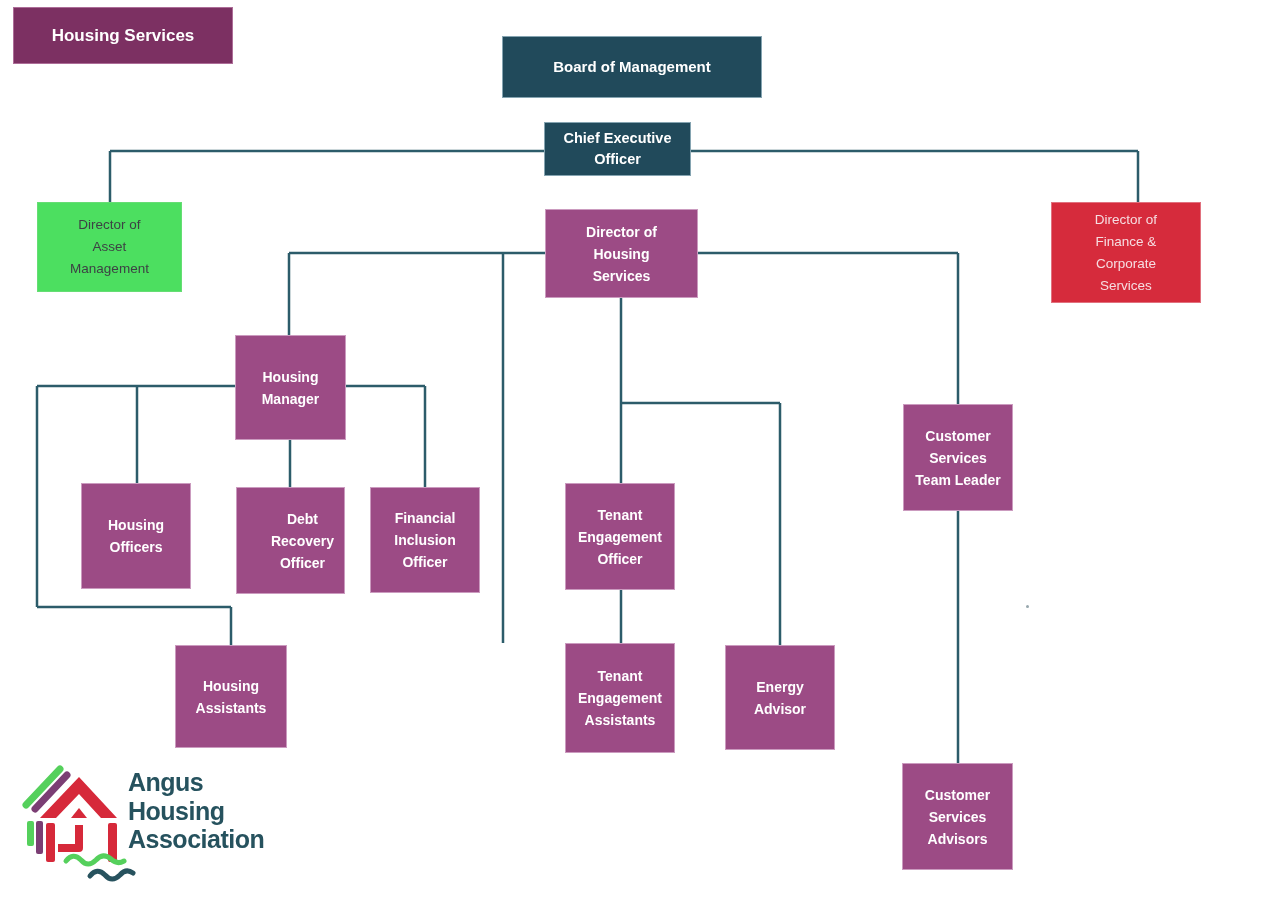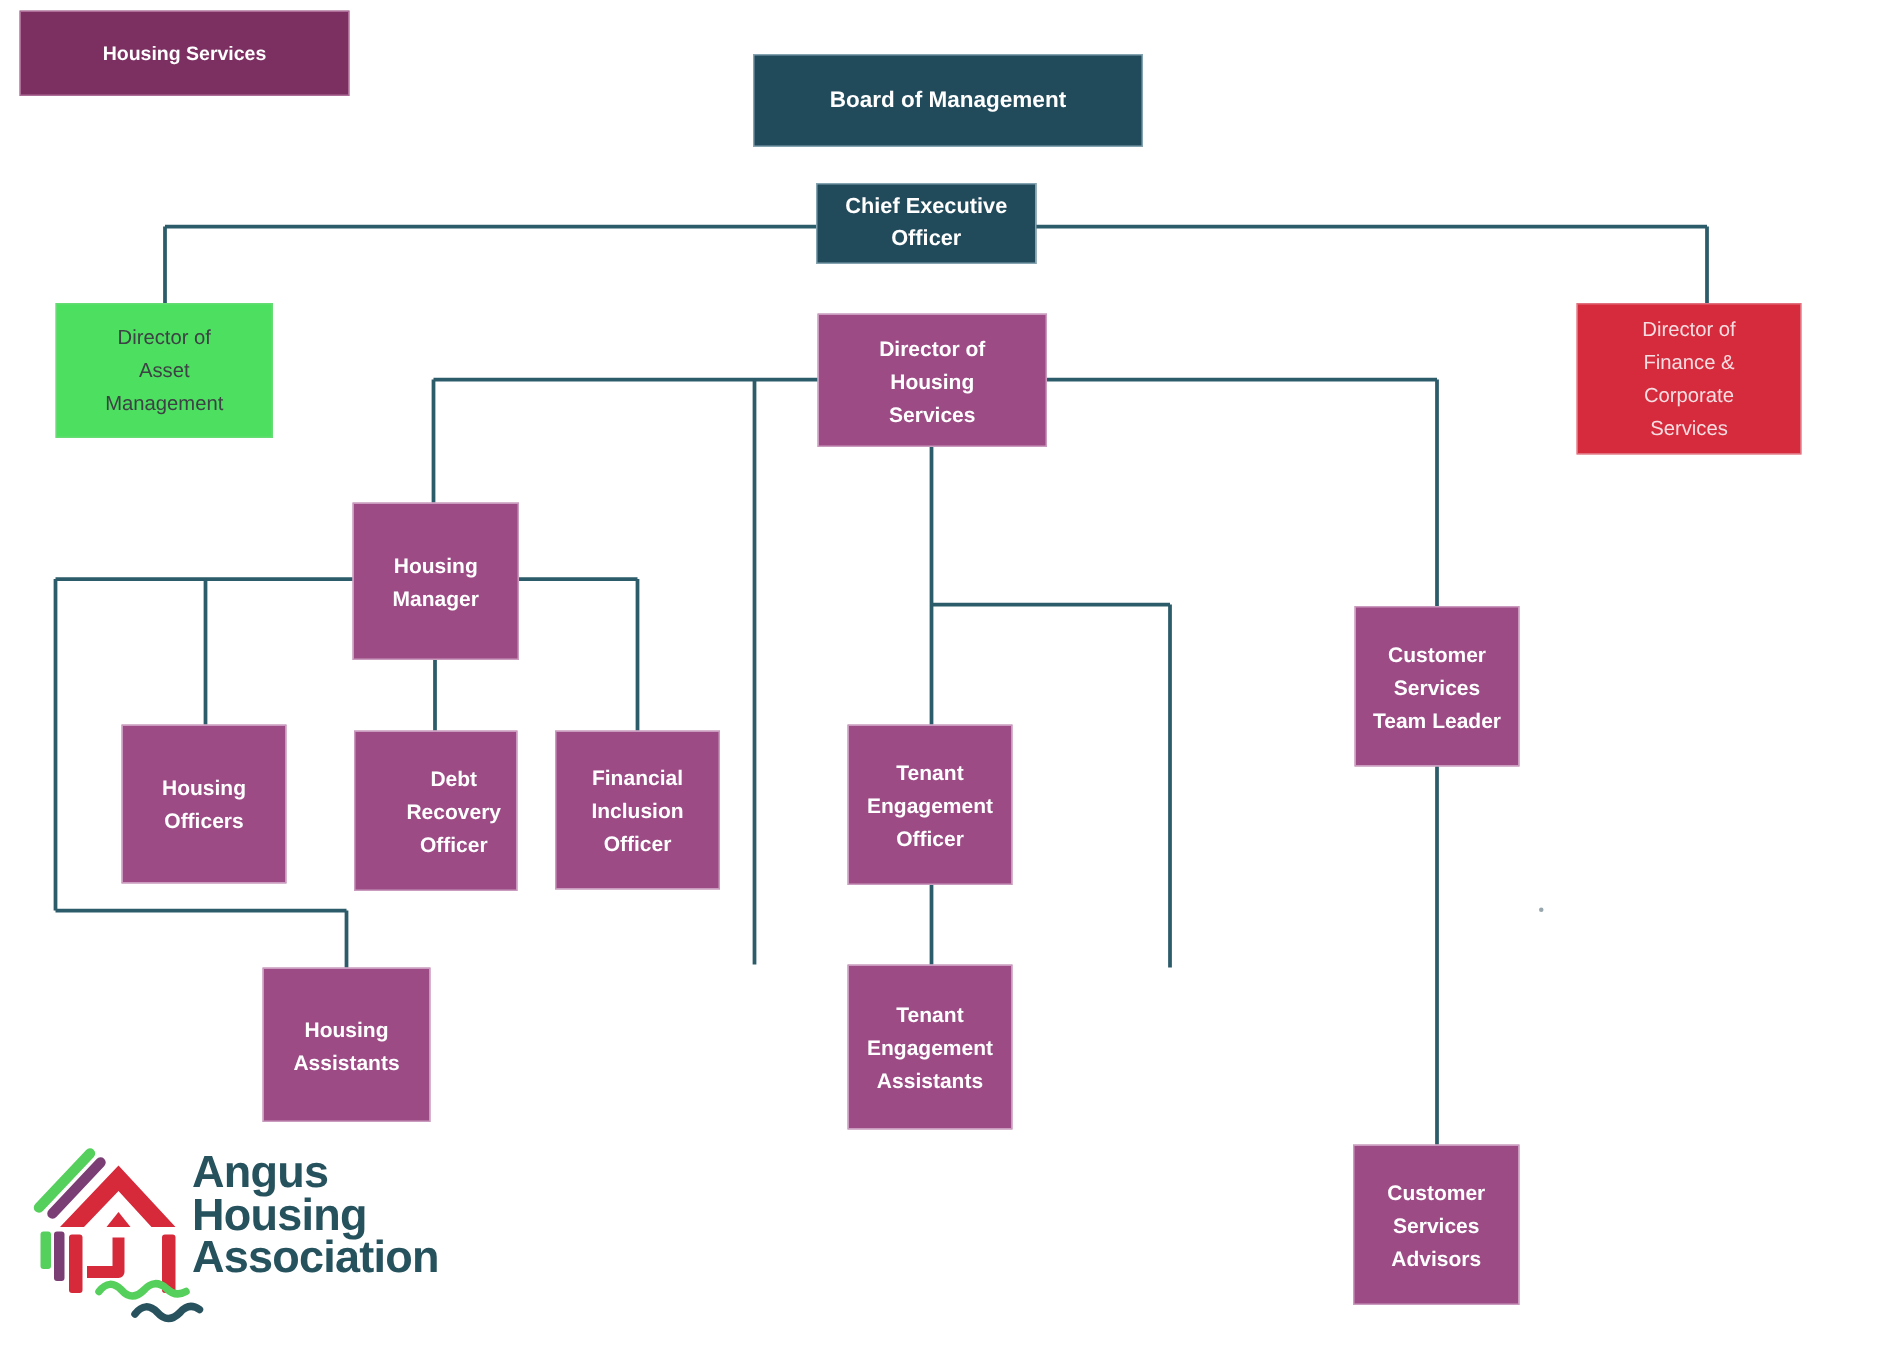--- a/index.html
+++ b/index.html
@@ -12,21 +12,21 @@
     position:absolute;z-index:2;box-sizing:border-box;
     display:flex;align-items:center;justify-content:center;
     text-align:center;white-space:pre-line;
     color:#ffffff;font-weight:bold;font-size:14px;line-height:22px;
   }
   .purple{background:#9c4b85;border:1px solid rgba(243,222,238,0.55);}
   .teal{background:#214a5b;border:1px solid rgba(176,203,214,0.7);}
   .green{background:#4cdf60;color:#3d4244;font-weight:normal;font-size:13.5px;border:1px solid rgba(120,220,130,0.6);}
   .red{background:#d62b3c;color:#f6dde1;font-weight:normal;font-size:13.5px;border:1px solid rgba(240,200,206,0.45);}
 
-  #n-title{left:13px;top:7px;width:220px;height:57px;background:#7c3062;border:1px solid rgba(221,170,205,0.5);font-size:13px;}
+  #n-title{left:13px;top:7px;width:220px;height:57px;background:#7c3062;border:1px solid rgba(221,170,205,0.5);font-size:17px;}
   #n-board{left:502px;top:36px;width:260px;height:62px;font-size:15px;}
   #n-ceo{left:544px;top:122px;width:147px;height:54px;font-size:14.5px;line-height:21px;}
   #n-dir-asset{left:37px;top:202px;width:145px;height:90px;}
   #n-dir-housing{left:545px;top:209px;width:153px;height:89px;}
   #n-dir-finance{left:1051px;top:202px;width:150px;height:101px;}
   #n-housing-manager{left:235px;top:335px;width:111px;height:105px;}
   #n-housing-officers{left:81px;top:483px;width:110px;height:106px;}
   #n-debt-recovery{left:236px;top:487px;width:109px;height:107px;padding-left:24px;}
   #n-financial-inclusion{left:370px;top:487px;width:110px;height:106px;}
   #n-tenant-engagement-officer{left:565px;top:483px;width:110px;height:107px;}
@@ -34,21 +34,21 @@
   #n-housing-assistants{left:175px;top:645px;width:112px;height:103px;}
   #n-cbl{left:449px;top:643px;width:109px;height:105px;}
   #n-tea{left:565px;top:643px;width:110px;height:110px;}
   #n-energy{left:725px;top:645px;width:110px;height:105px;}
   #n-csa{left:902px;top:763px;width:111px;height:107px;}
 
   #logo{position:absolute;left:20px;top:758px;width:300px;height:132px;z-index:2;}
   #logo-house{position:absolute;left:0;top:0;}
   #logo-text{
     position:absolute;left:108px;top:10px;
-    color:#26525e;font-weight:bold;font-size:30px;line-height:28.5px;letter-spacing:-0.5px;
+    color:#26525e;font-weight:bold;font-size:25px;line-height:28.5px;letter-spacing:-0.5px;
   }
   .stray-dot{position:absolute;left:1026px;top:605px;width:3px;height:3px;background:#97a7ad;border-radius:50%;z-index:2;}
 </style>
 </head>
 <body>
 
 <div id="canvas">
 
   <svg id="connectors" width="1269" height="897" viewBox="0 0 1269 897">
     <path fill="none" stroke="#2c5c6a" stroke-width="2.5" d="M110 151 H1138
@@ -106,20 +106,22 @@
 Officer</div>
   <div class="node purple" id="n-cstl">Customer
 Services
 Team Leader</div>
 
   <div class="node purple" id="n-housing-assistants">Housing
 Assistants</div>
   <div class="node purple" id="n-tea">Tenant
 Engagement
 Assistants</div>
+  <div class="node purple" id="n-energy">Energy
+Advisor</div>
   <div class="node purple" id="n-csa">Customer
 Services
 Advisors</div>
 
   <div class="stray-dot"></div>
 
   <div id="logo">
     <svg id="logo-house" width="125" height="132" viewBox="0 0 125 132">
       <path d="M6 47 L40 11" stroke="#55d05c" stroke-width="7" stroke-linecap="round" fill="none"></path>
       <path d="M15 51 L47 17" stroke="#7b3e74" stroke-width="7" stroke-linecap="round" fill="none"></path>

